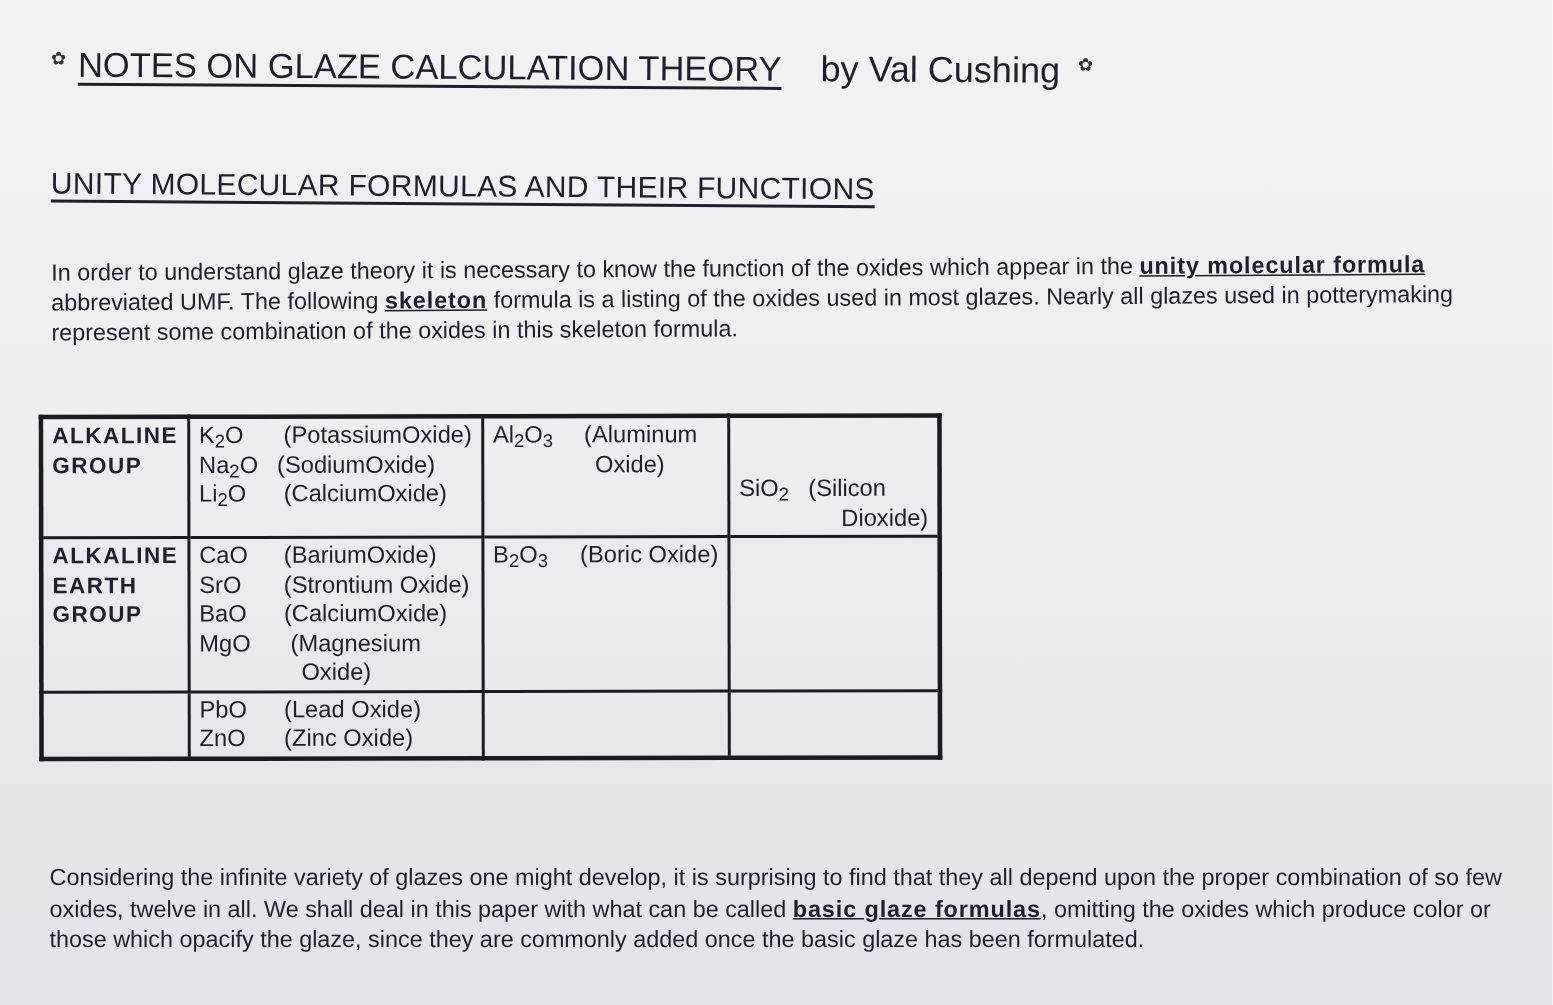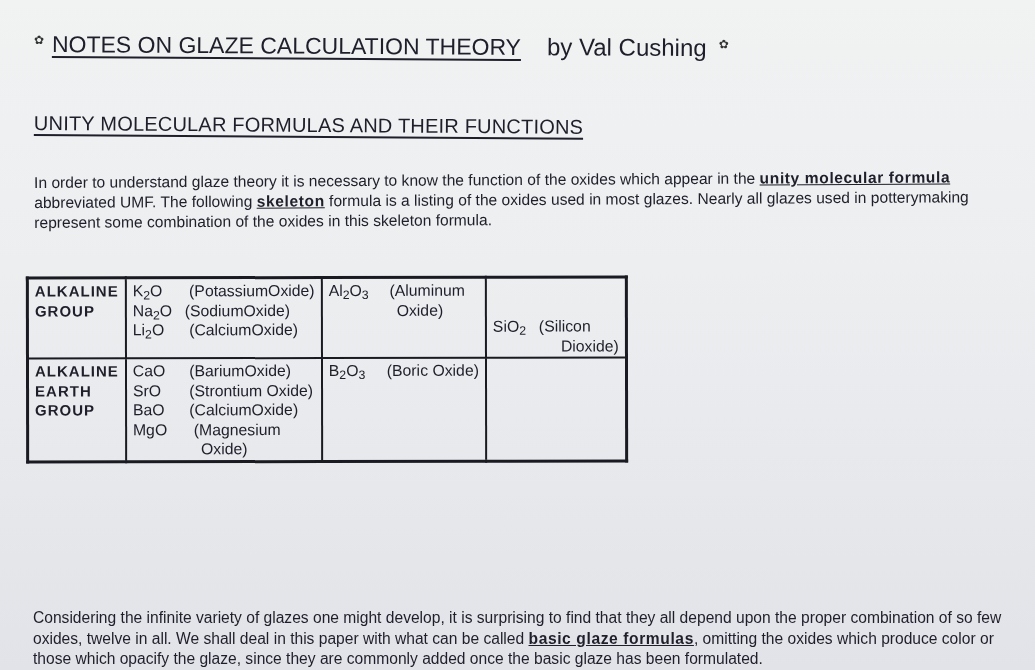--- a/index.html
+++ b/index.html
@@ -46,21 +46,21 @@
     .grp { font-weight: bold; letter-spacing: 1px; font-size: 15px; line-height: 19.5px; }
     .c0 { width: 143px; }
     .c1 { width: 232px; }
     .c2 { width: 215px; }
     .c3 { width: 177px; }
     .ox { display: block; white-space: nowrap; }
     .ox .f { display: inline-block; min-width: 52px; }
     .ind2 { display: block; padding-left: 68px; }
     sub { font-size: 0.78em; vertical-align: -0.25em; line-height: 0; }
     .outro {
-      position: absolute; left: 33px; top: 608px; width: 980px;
+      position: absolute; left: 33px; top: 576px; width: 980px;
       font-size: 15.6px; line-height: 20.5px;
     }
   </style>
 </head>
 <body>
 
 <div class="page">
 
   <div class="title-line">
     <span class="star">✿</span><span class="title-main">NOTES ON GLAZE CALCULATION THEORY</span><span class="byline">by Val Cushing</span><span class="star end">✿</span>
@@ -107,20 +107,29 @@
         <span class="ox"><span class="f">BaO</span> <span>(CalciumOxide)</span></span>
         <span class="ox"><span class="f">MgO</span>&nbsp;&nbsp;(Magnesium</span>
         <span class="ind2">Oxide)</span>
       </td>
       <td>
         <span class="ox"><span class="f" style="min-width:58px;">B<sub>2</sub>O<sub>3</sub></span><span>(Boric Oxide)</span></span>
       </td>
       <td></td>
     </tr>
 
+    <tr style="height:42px;">
+      <td></td>
+      <td>
+        <span class="ox"><span class="f">PbO</span> <span>(Lead Oxide)</span></span>
+        <span class="ox"><span class="f">ZnO</span> <span>(Zinc Oxide)</span></span>
+      </td>
+      <td></td>
+      <td></td>
+    </tr>
   </tbody>
     </table>
 
   <p class="outro" style="margin:0;">
     <span>Considering  the infinite variety of glazes one might develop, it is surprising to find that they all depend upon the proper combination of so few oxides, twelve in all.  We shall deal in this paper with what can be called </span><span class="bu">basic glaze formulas</span><span>, omitting the oxides which produce color or those which opacify the glaze, since they are commonly added once the basic glaze has been formulated.</span>
   </p>
 
 </div>
 
 </body></html>

